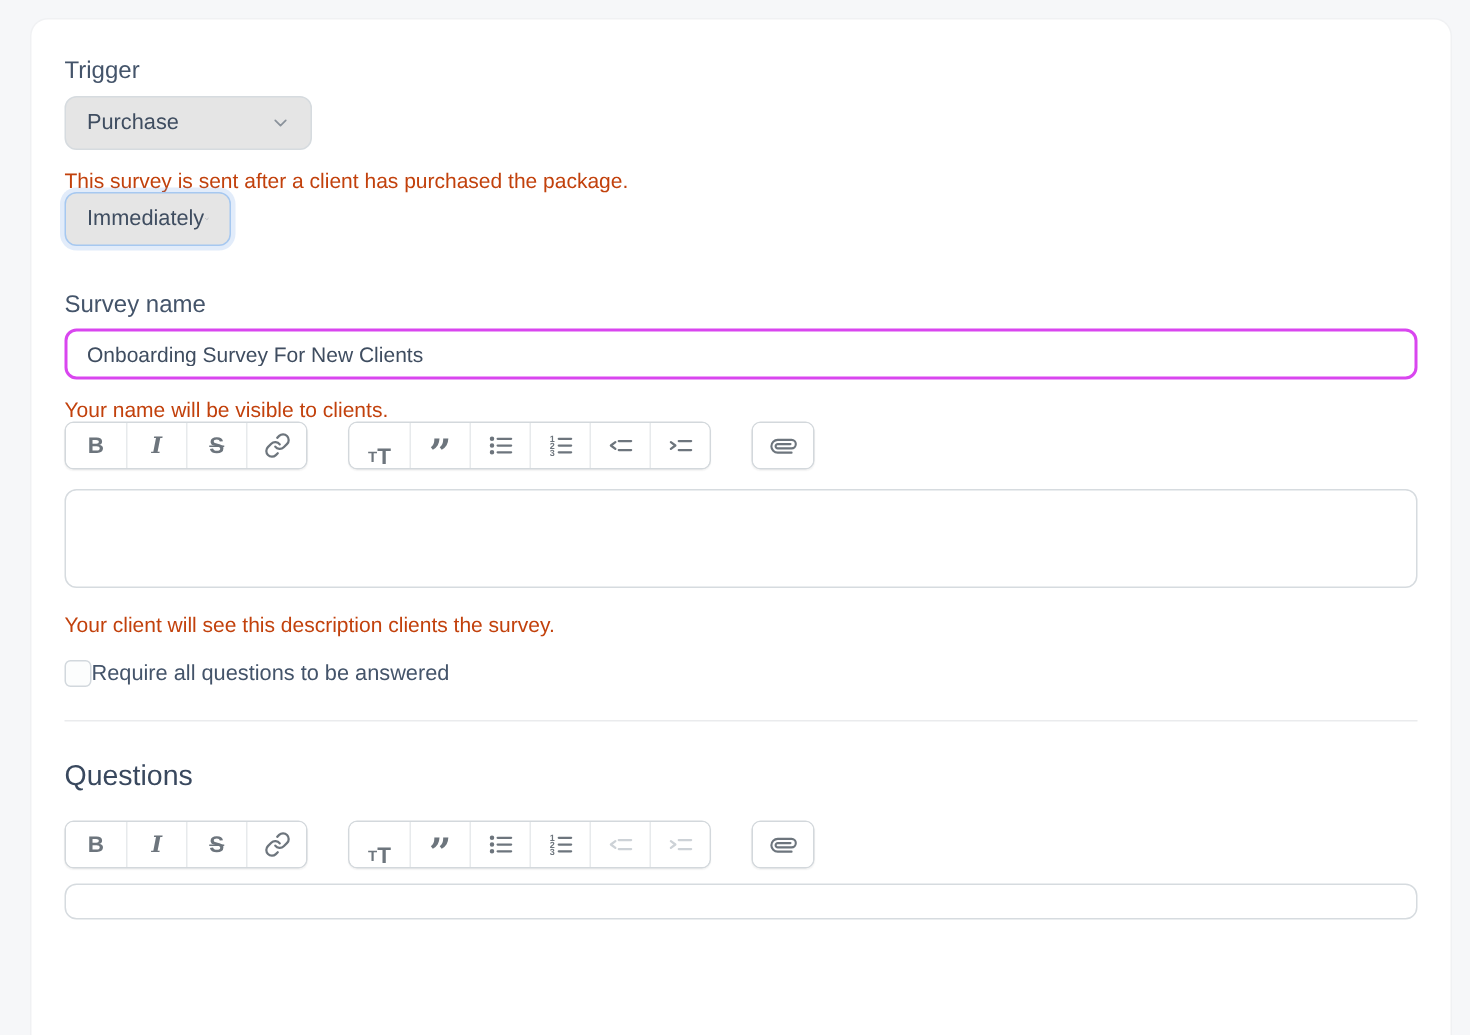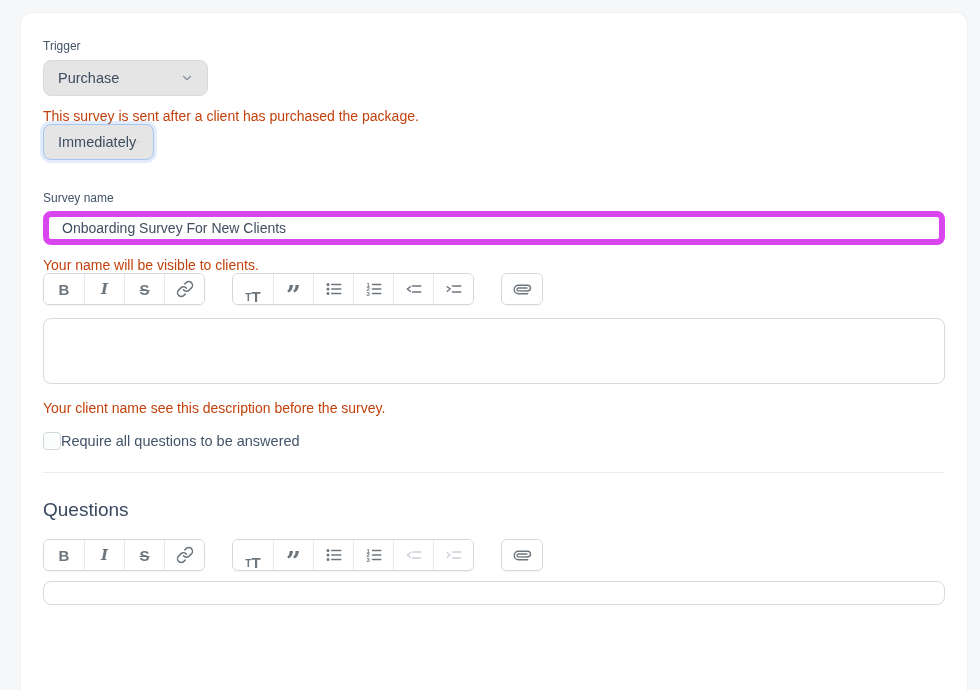--- a/index.html
+++ b/index.html
@@ -15,21 +15,21 @@
     width: 948px;
     height: 700px;
     background: #ffffff;
     border-radius: 12px 12px 0 0;
     border: 1px solid #f0f1f3;
     border-bottom: none;
     padding: 26px 22px 0 22px;
   }
   .label {
     display: block;
-    font-size: 12px;
+    font-size: 16px;
     color: #44546a;
     margin-bottom: 7px;
   }
   .helper {
     font-size: 14px;
     color: #c2410c;
   }
   .select {
     height: 36px;
     border: 1px solid #d6dbdf;
@@ -44,21 +44,21 @@
     cursor: pointer;
   }
   .select.focused {
     border-color: #a6c8f0;
     box-shadow: 0 0 0 3px rgba(93, 151, 226, 0.18);
   }
   .chev { width: 14px; height: 14px; stroke: #8a929b; fill: none; stroke-width: 2; stroke-linecap: round; stroke-linejoin: round; }
   .text-input {
     width: 100%;
     height: 34px;
-    border: 6px solid #d946ef;
+    border: 2px solid #d946ef;
     border-radius: 8px;
     padding: 0 13px;
     font-size: 14px;
     color: #3f4d60;
     font-family: "Liberation Sans", sans-serif;
     outline: none;
     background: #fff;
   }
   .toolbar { display: flex; align-items: flex-start; gap: 27px; }
   .tb-group {
@@ -211,21 +211,21 @@
     </div>
     <div class="tb-group">
       <button class="tb-btn icon-clip">
           <svg viewBox="0 0 24 24">
             <path d="M21.44 11.05l-9.19 9.19a6 6 0 0 1-8.49-8.49l9.19-9.19a4 4 0 0 1 5.66 5.66l-9.2 9.19a2 2 0 0 1-2.83-2.83l8.49-8.48"></path>
           </svg>
         </button>
     </div>
   </div>
   <textarea class="textarea" style=""></textarea>
-  <div class="helper mt-desc-helper">Your client name see this description before the survey.</div>
+  <div class="helper mt-desc-helper">Your client will see this description clients the survey.</div>
 
   
   <div class="check-row">
     <div class="checkbox"></div>
     <span class="check-label">Require all questions to be answered</span>
   </div>
 
   <hr class="divider">
 
   

